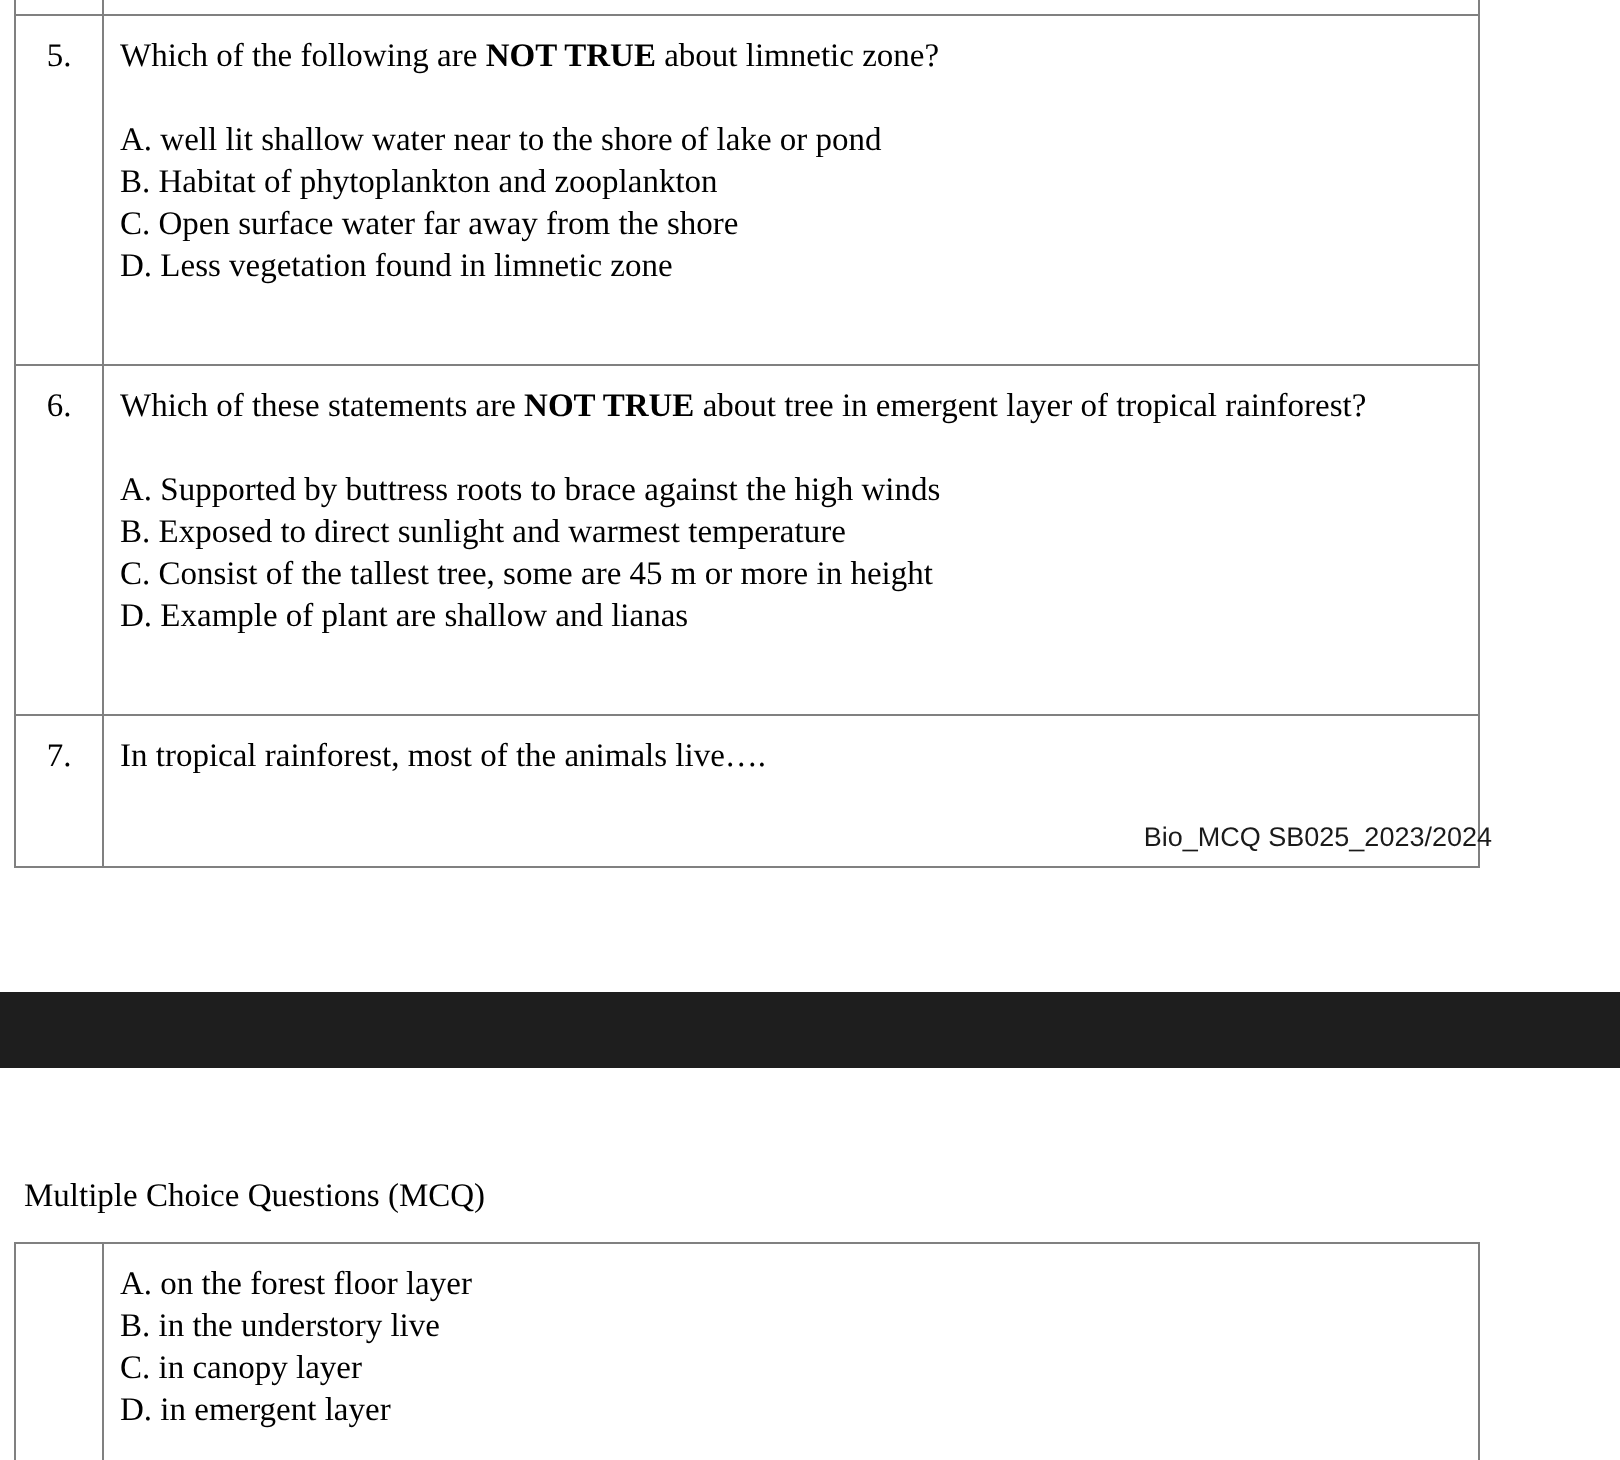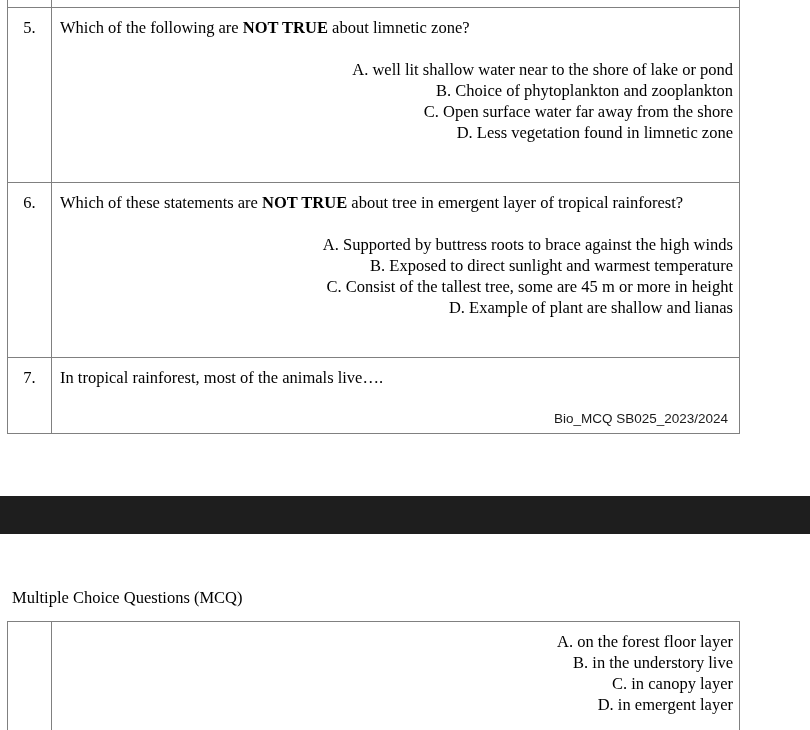--- a/index.html
+++ b/index.html
@@ -53,29 +53,29 @@
   }
   .cell-body {
     font-size: 16.5px;
     line-height: 21px;
     padding: 9px 6px 9px 8px;
   }
 
   .qstem { margin: 0; }
   .qstem b { font-weight: bold; margin-top: 40px; }
   .gap { height: 21px; }
-  .opt { margin: 0; white-space: nowrap; text-align: right; }
+  .opt { margin: 0; white-space: nowrap; }
 
   .row-pad-lg { height: 36px; }
   .row-pad-sm { height: 30px; }
 
   
   .doc-footer {
     position: absolute;
-    right: 82px;
+    right: 64px;
     top: 410px;
     text-align: right;
     font-family: "Liberation Sans", "DejaVu Sans", sans-serif;
     font-size: 13.5px;
     line-height: 18px;
     color: #1a1a1a;
   }
 
   
   .page-break {
@@ -133,21 +133,21 @@
 
     <tr>
       <td class="col-num">
         <div class="cell-num">5.</div>
       </td>
       <td class="col-body">
         <div class="cell-body">
           <p class="qstem"><span>Which of the following are </span><b>NOT TRUE</b><span> about limnetic zone?</span></p>
           <div class="gap"></div>
           <p class="opt">A. well lit shallow water near to the shore of lake or pond</p>
-          <p class="opt">B. Choice of phytoplankton and zooplankton</p>
+          <p class="opt">B. Habitat of phytoplankton and zooplankton</p>
           <p class="opt">C. Open surface water far away from the shore</p>
           <p class="opt">D. Less vegetation found in limnetic zone</p>
           <div class="row-pad-sm"></div>
         </div>
       </td>
     </tr>
 
     <tr>
       <td class="col-num">
         <div class="cell-num">6.</div>

